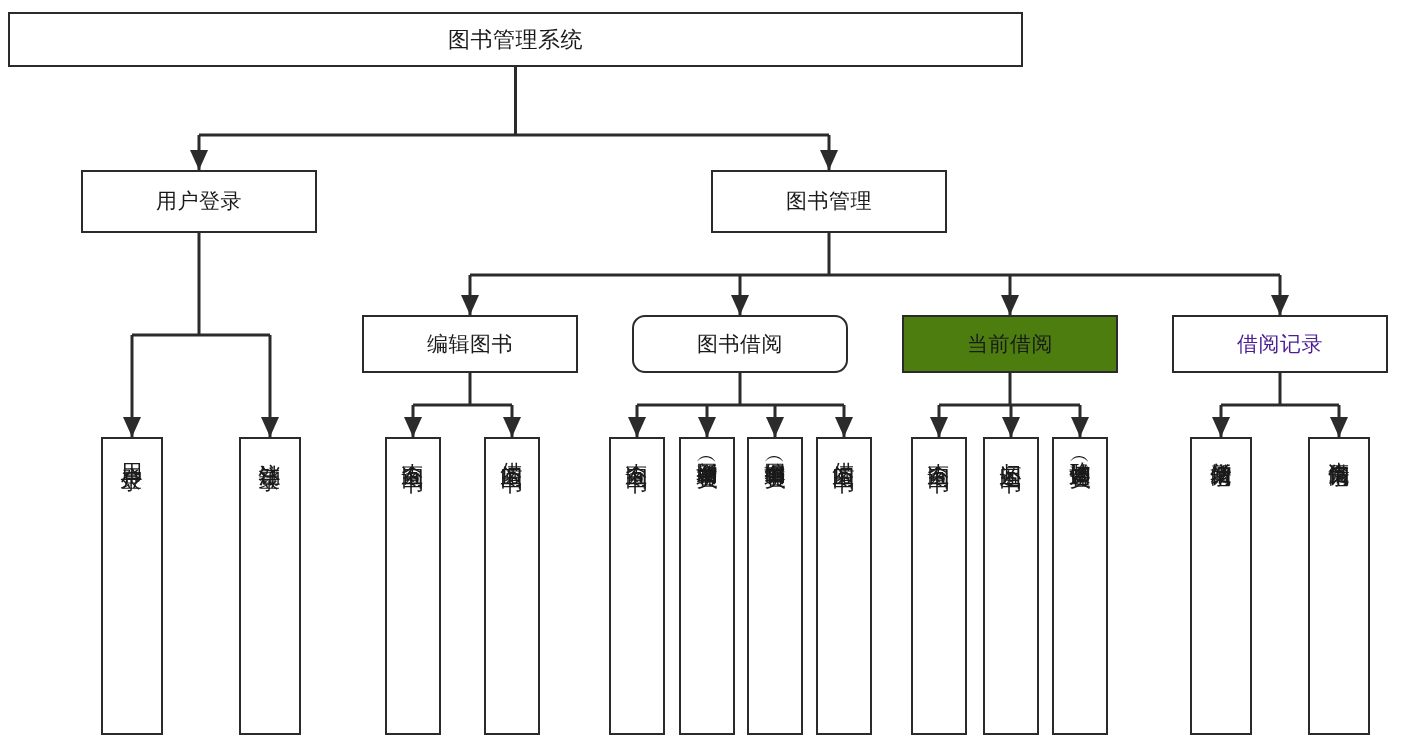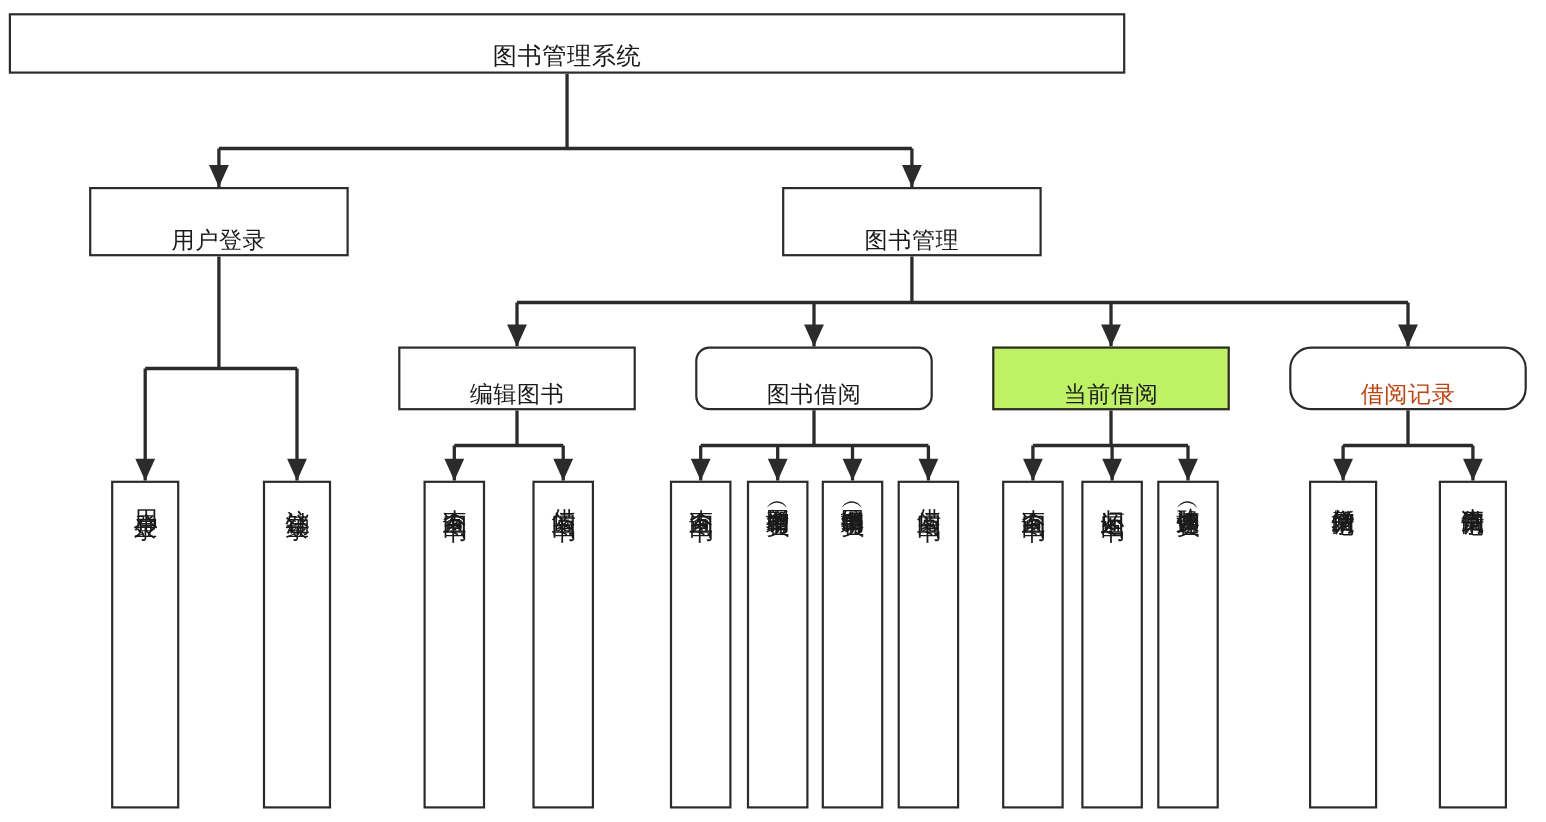--- a/index.html
+++ b/index.html
@@ -24,21 +24,21 @@
     width: 1405px;
     height: 747px;
     pointer-events: none;
   }
   .node {
     position: absolute;
     box-sizing: border-box;
     background: #ffffff;
     border: 2px solid #2b2b2b;
     display: flex;
-    align-items: flex-end;
+    align-items: center;
     justify-content: center;
     color: #1a1a1a;
   }
   .node-label {
     display: block;
     text-align: center;
     line-height: 1.18;
     letter-spacing: 0.5px;
   }
   .node.horiz .node-label {
@@ -140,24 +140,24 @@
       </div>
       <div class="node horiz" style="left: 711px; top: 170px; width: 236px; height: 63px; border-color: rgb(43, 43, 43); background: rgb(255, 255, 255); color: rgb(26, 26, 26);">
         <span class="node-label">图书管理</span>
       </div>
       <div class="node horiz" style="left: 362px; top: 315px; width: 216px; height: 58px; border-color: rgb(43, 43, 43); background: rgb(255, 255, 255); color: rgb(26, 26, 26);">
         <span class="node-label">编辑图书</span>
       </div>
       <div class="node horiz" style="left: 632px; top: 315px; width: 216px; height: 58px; border-color: rgb(43, 43, 43); background: rgb(255, 255, 255); color: rgb(26, 26, 26); border-radius: 13px;">
         <span class="node-label">图书借阅</span>
       </div>
-      <div class="node horiz" style="left: 902px; top: 315px; width: 216px; height: 58px; border-color: rgb(43, 43, 43); background: #bef264; color: rgb(26, 26, 26);">
+      <div class="node horiz" style="left: 902px; top: 315px; width: 216px; height: 58px; border-color: rgb(43, 43, 43); background: #4d7c0f; color: rgb(26, 26, 26);">
         <span class="node-label">当前借阅</span>
       </div>
-      <div class="node horiz" style="left: 1172px; top: 315px; width: 216px; height: 58px; border-color: rgb(43, 43, 43); background: rgb(255, 255, 255); color: #c2410c; border-radius: 20px;">
+      <div class="node horiz" style="left: 1172px; top: 315px; width: 216px; height: 58px; border-color: rgb(43, 43, 43); background: rgb(255, 255, 255); color: #4c1d95;">
         <span class="node-label">借阅记录</span>
       </div>
       <div class="node vert" style="left: 101px; top: 437px; width: 62px; height: 298px; border-color: rgb(43, 43, 43); background: rgb(255, 255, 255); color: rgb(26, 26, 26);">
         <span class="node-label">用户登录</span>
       </div>
       <div class="node vert" style="left: 239px; top: 437px; width: 62px; height: 298px; border-color: rgb(43, 43, 43); background: rgb(255, 255, 255); color: rgb(26, 26, 26);">
         <span class="node-label">注销登录</span>
       </div>
       <div class="node vert" style="left: 385px; top: 437px; width: 56px; height: 298px; border-color: rgb(43, 43, 43); background: rgb(255, 255, 255); color: rgb(26, 26, 26);">
         <span class="node-label">查询图书</span>

